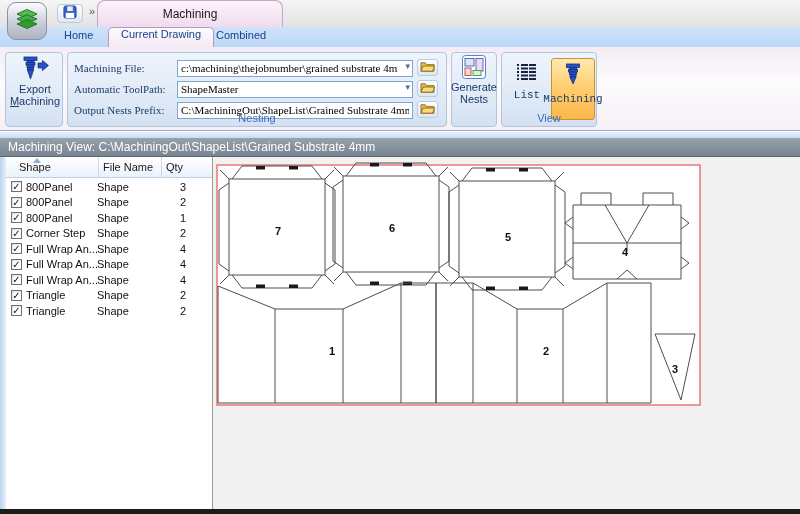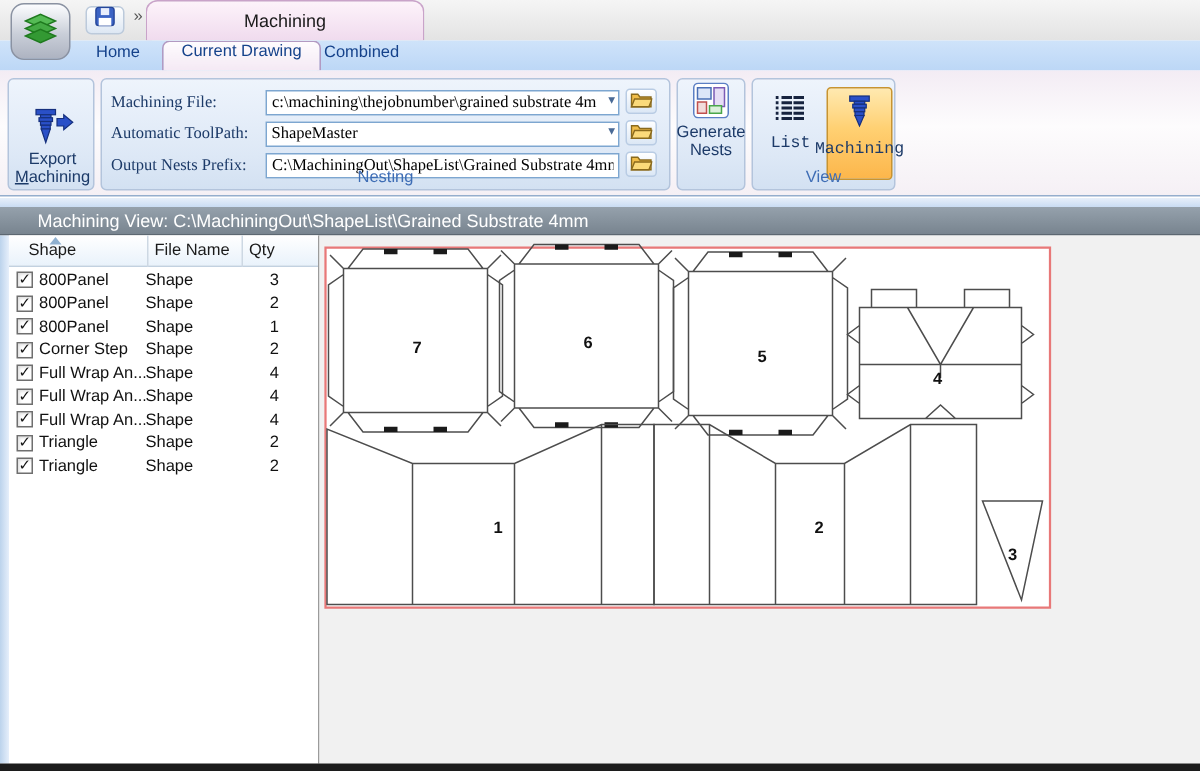--- a/index.html
+++ b/index.html
@@ -60,21 +60,21 @@
     background:transparent; border:1px solid transparent; border-radius:3px;
     font-family:inherit; font-size:11px; color:#1c3a68; cursor:pointer; }
   .viewbtn .lbl { margin-top:6px;font-family:Liberation Mono, monospace; }
   .viewbtn.active { background:linear-gradient(#ffe9b0,#ffd072 45%,#fcb64b);
     border:1px solid #c89430; }
   .ribbon-below { position:absolute; left:0; top:132px; width:800px; height:6px;
     background:linear-gradient(#e7effa,#c9dcf3); }
   
   .viewheader { position:absolute; left:0; top:138px; width:800px; height:19px;
     background:linear-gradient(#95a1ac,#78848f); border-bottom:1px solid #5c6771;
-    color:#fff; font-size:12px; display:flex; align-items:center; padding-left:25px; }
+    color:#fff; font-size:12px; display:flex; align-items:center; padding-left:8px; }
   
   .content { position:absolute; left:0; top:157px; width:800px; height:352px;padding-left:46px; }
   .leftedge { position:absolute; left:0; top:0; width:6px; height:100%;
     background:linear-gradient(90deg,#bcd3ec,#e6effb); }
   .tablepanel { position:absolute; left:6px; top:0; width:207px; height:100%;
     background:#fff; border-right:1px solid #9b9b9b; }
   .thead { position:absolute; left:0; top:0; width:100%; height:21px;
     background:linear-gradient(#ffffff,#e9f2fb); border-bottom:1px solid #c2d1e0;
     font-size:11px; color:#1a1a1a; }
   .thead .h { position:absolute; top:4px; }
@@ -136,21 +136,21 @@
   <div class="tab active" style="left:108px">
     <span>Current Drawing</span>
   </div>
   <div class="tab" style="left:204px">
     <span>Combined</span>
   </div>
 
   <div class="ribbon">
 
     <div class="group" style="left:5px;width:58px">
-      <button class="bigbtn" style="position:absolute;left:2px;top:18px;width:54px;height:58px">
+      <button class="bigbtn" style="position:absolute;left:2px;top:2px;width:54px;height:58px">
         <span>
           <svg width="30" height="26" viewBox="0 0 30 26">
             <rect x="4" y="2" width="13" height="3.5" fill="#2a50c8" stroke="#16307e" stroke-width="0.8"></rect>
             <rect x="7" y="5.5" width="7" height="2" fill="#2a50c8" stroke="#16307e" stroke-width="0.8"></rect>
             <rect x="6" y="7.5" width="9" height="2.5" fill="#2a50c8" stroke="#16307e" stroke-width="0.8"></rect>
             <rect x="7" y="10" width="7" height="2.5" fill="#2a50c8" stroke="#16307e" stroke-width="0.8"></rect>
             <rect x="7.5" y="12.5" width="6" height="2.5" fill="#2a50c8" stroke="#16307e" stroke-width="0.8"></rect>
             <path d="M7.5,15 H13.5 L10.5,24 Z" fill="#2a50c8" stroke="#16307e" stroke-width="0.8"></path>
             <path d="M18,8 h4.5 v-2.5 l6,5 -6,5 v-2.5 H18 Z" fill="#2a50c8" stroke="#16307e" stroke-width="0.8"></path>
           </svg>

